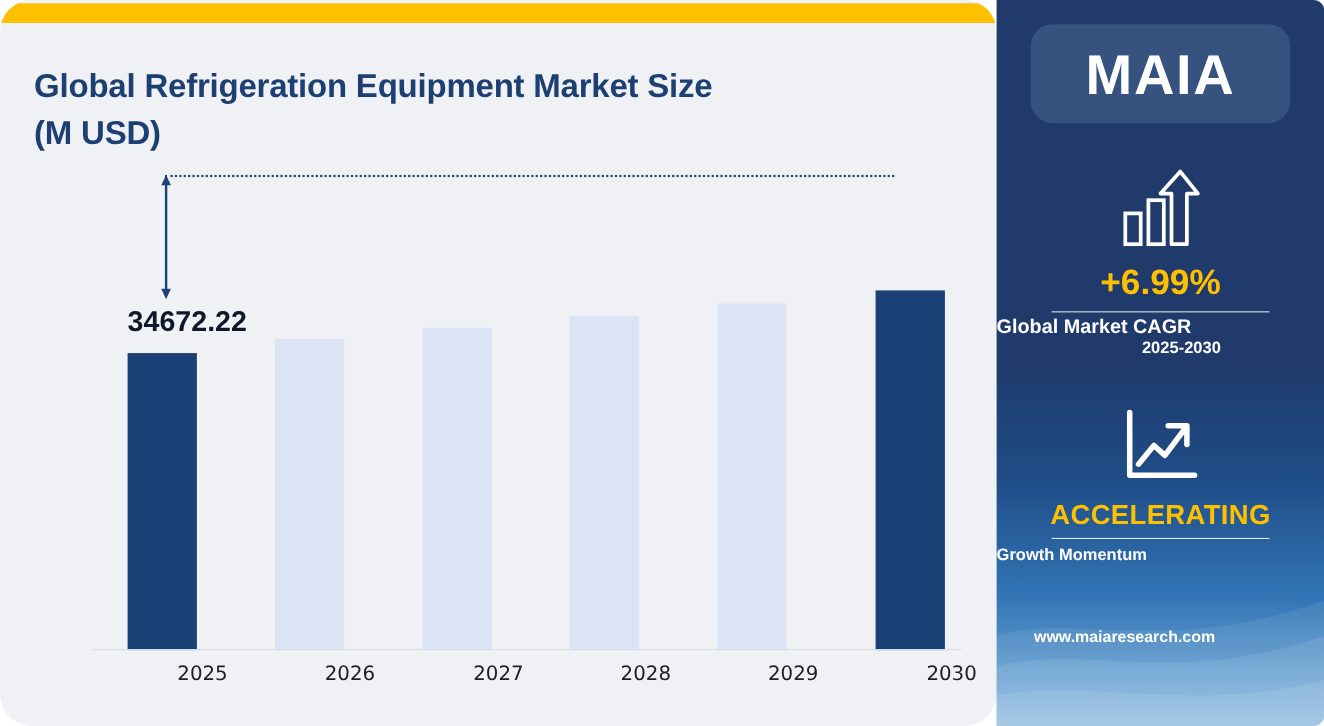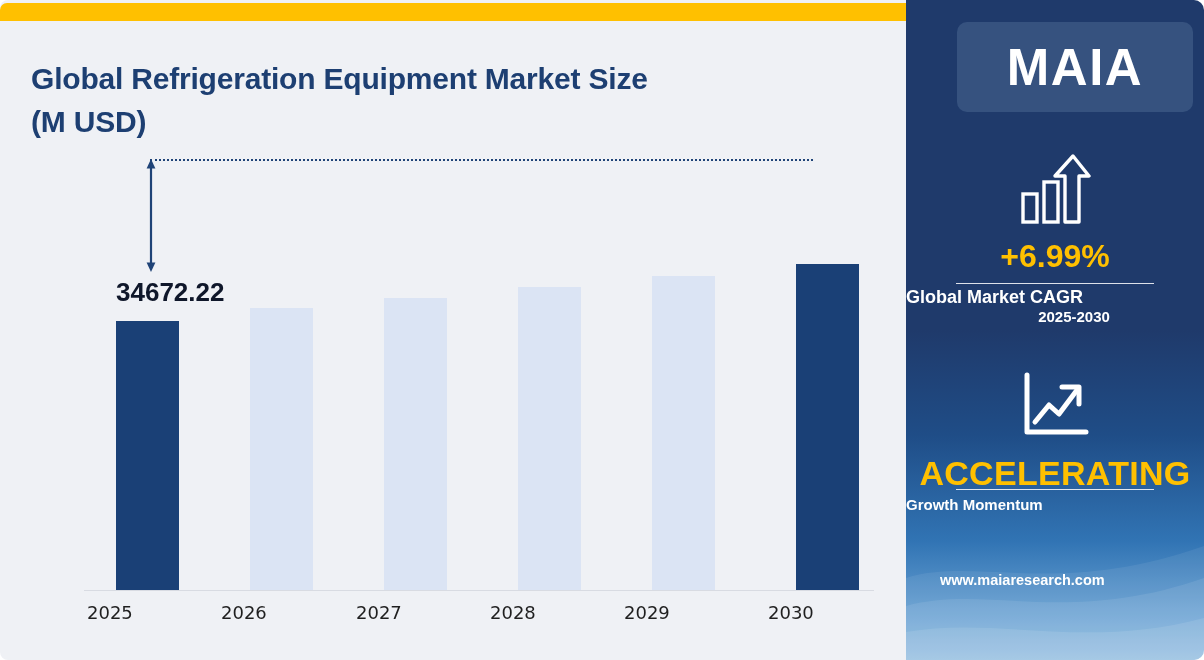--- a/index.html
+++ b/index.html
@@ -17,20 +17,21 @@
 
   
   #chart-panel {
     position: absolute;
     left: 0; top: 0;
     width: 906px; height: 660px;
     background: #eff1f5;
     border-top-left-radius: 8px;
     border-bottom-left-radius: 8px;
     overflow: hidden;
+    border-radius: 29px;
   }
   #accent-bar {
     position: absolute;
     left: 0; top: 3px;
     width: 906px; height: 18px;
     background: #ffc000;
     border-top-left-radius: 7px;
   }
   #chart-title {
     position: absolute;
@@ -73,21 +74,21 @@
     bottom: 0;
     width: 63px;
   }
   .bar.light { background: #dbe4f4; }
   .bar.dark  { background: #1a4076; }
 
   .tick-label {
     position: absolute;
     top: 602px;
     width: 120px;
-    text-align: left;
+    text-align: right;
     font-size: 18px;
     color: #1f1f1f;
     font-family: "DejaVu Sans", sans-serif;
   }
 
   #value-label {
     position: absolute;
     left: 116px; top: 277px;
     font-size: 26px;
     font-weight: bold;
@@ -115,25 +116,24 @@
     position: absolute;
     left: 0; bottom: 0;
     width: 298px; height: 200px;
     pointer-events: none;
   }
   #logo-box {
     position: absolute;
     left: 31px; top: 22px;
     width: 236px; height: 90px;
     background: #36527f;
-    border-radius: 10px;
+    border-radius: 20px;
     display: flex;
     align-items: center;
     justify-content: center;
-    margin-left: 20px;
   }
   #logo-text {
     font-size: 51px;
     font-weight: bold;
     color: #ffffff;
     letter-spacing: 1.5px;
     font-family: "Liberation Sans", sans-serif;
   }
 
   .icon-wrap {
@@ -173,21 +173,21 @@
     position: absolute;
     left: 0; top: 308px;
     width: 336px; text-align: center;
     font-size: 15px; font-weight: bold; color: #ffffff;
   }
 
   #accel-value {
     position: absolute;
     left: 0; top: 454px;
     width: 298px; text-align: center;
-    font-size: 34px; font-weight: bold; color: #ffc000;
+    font-size: 25px; font-weight: bold; color: #ffc000;
     letter-spacing: 0.3px;
   }
   #accel-caption {
     position: absolute;
     left: 0; top: 496px;
     width: 298px; text-align: left;
     font-size: 15px; font-weight: bold; color: #ffffff;
   }
 
   #source-block {

